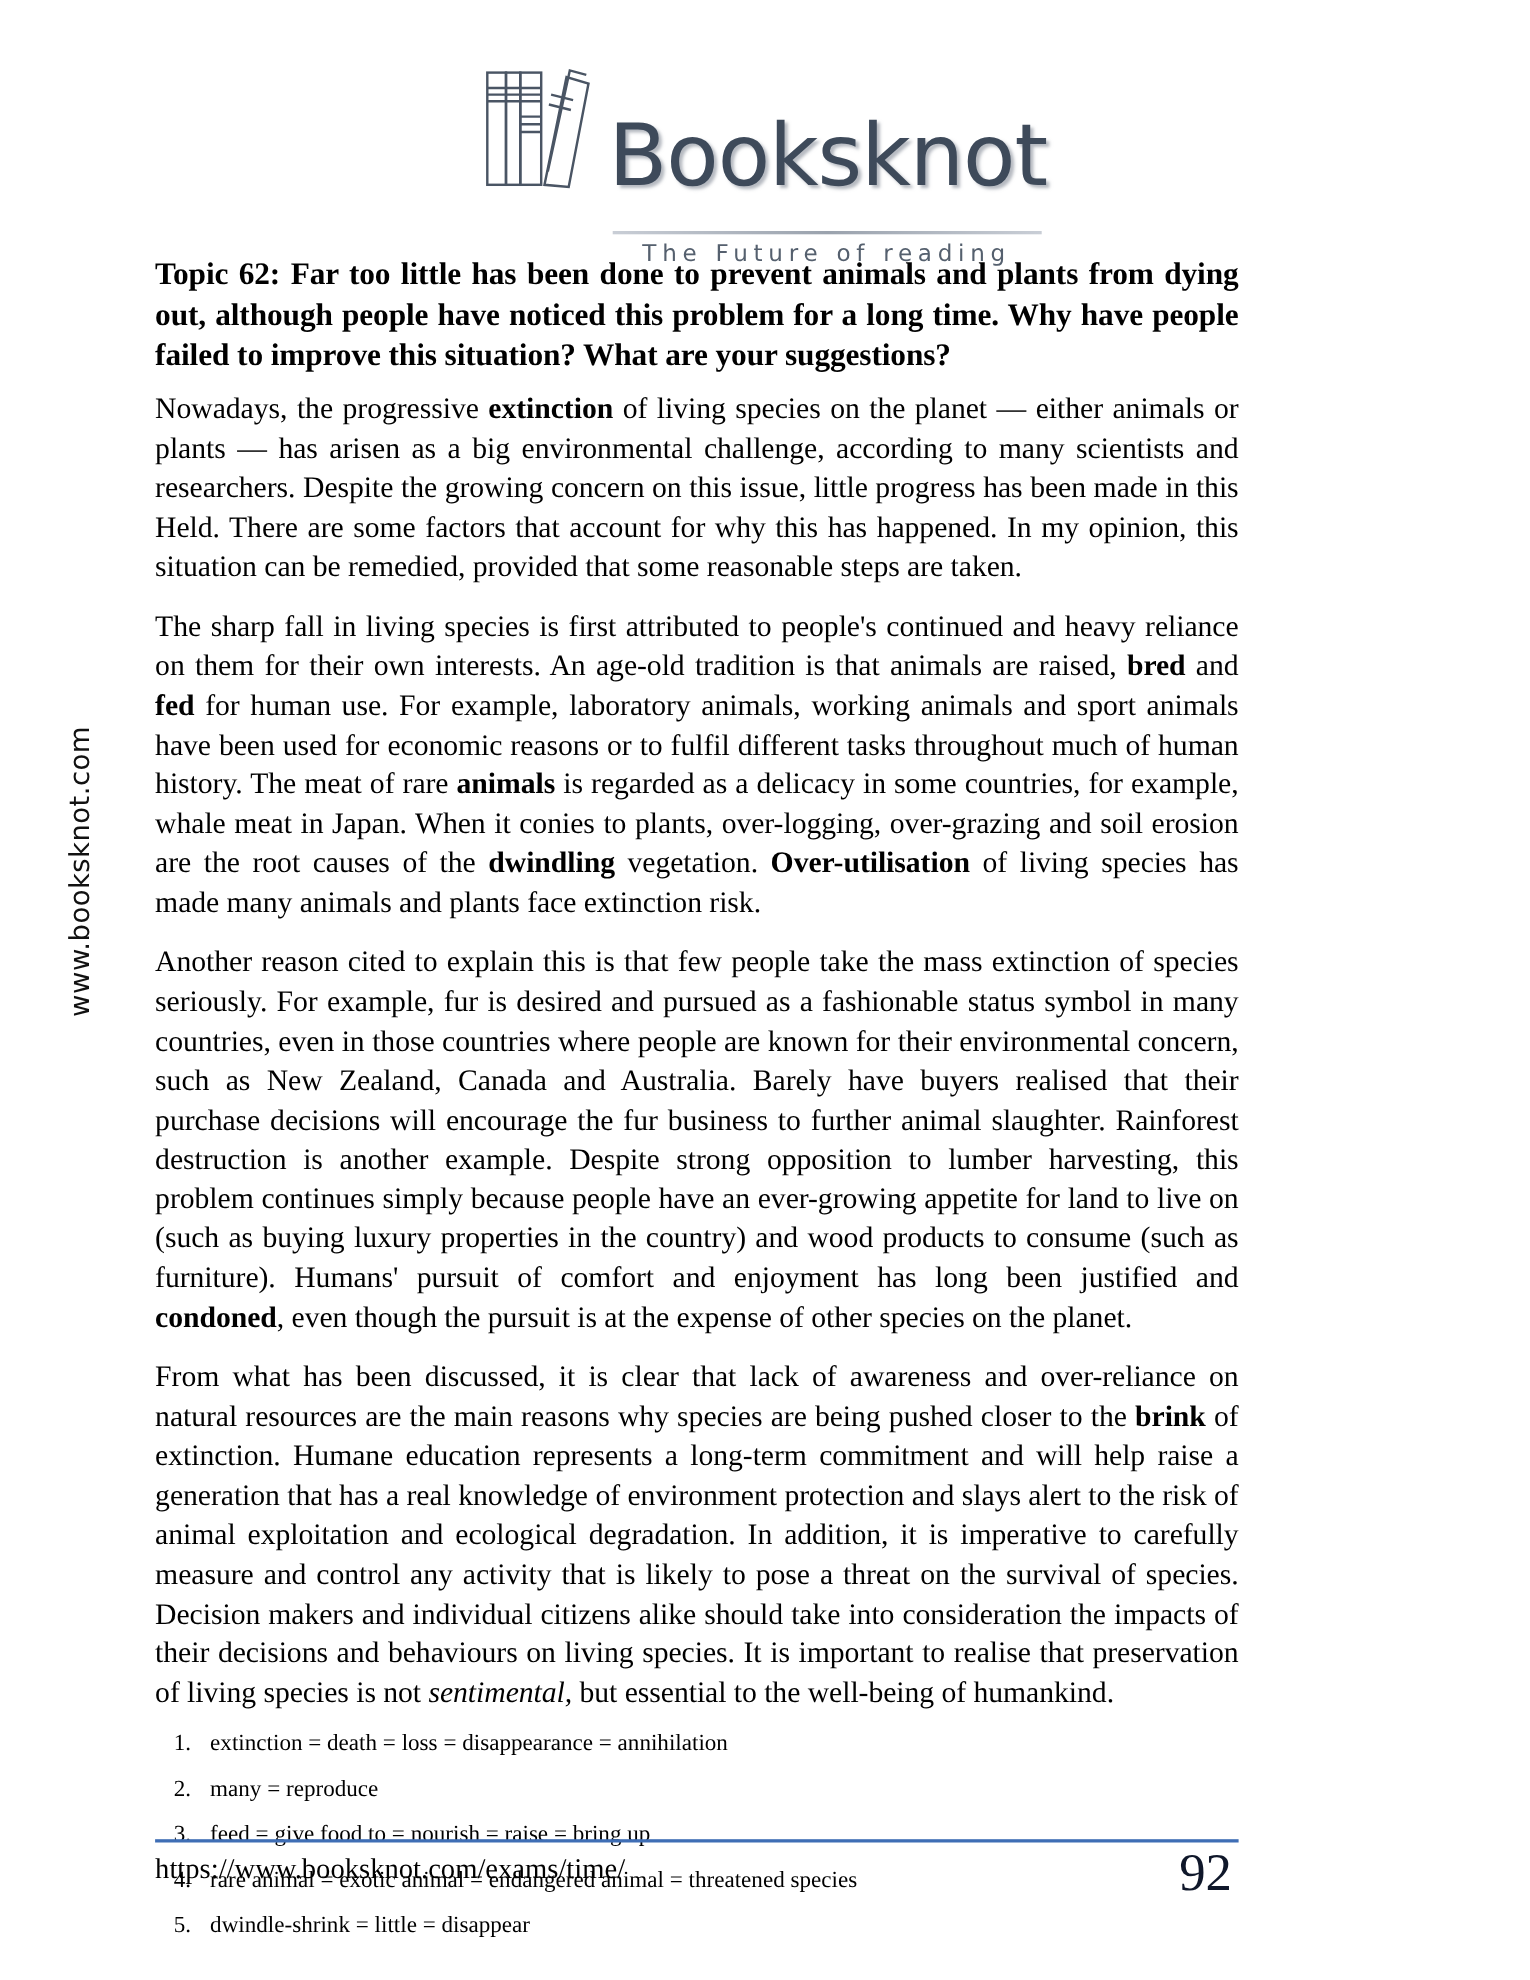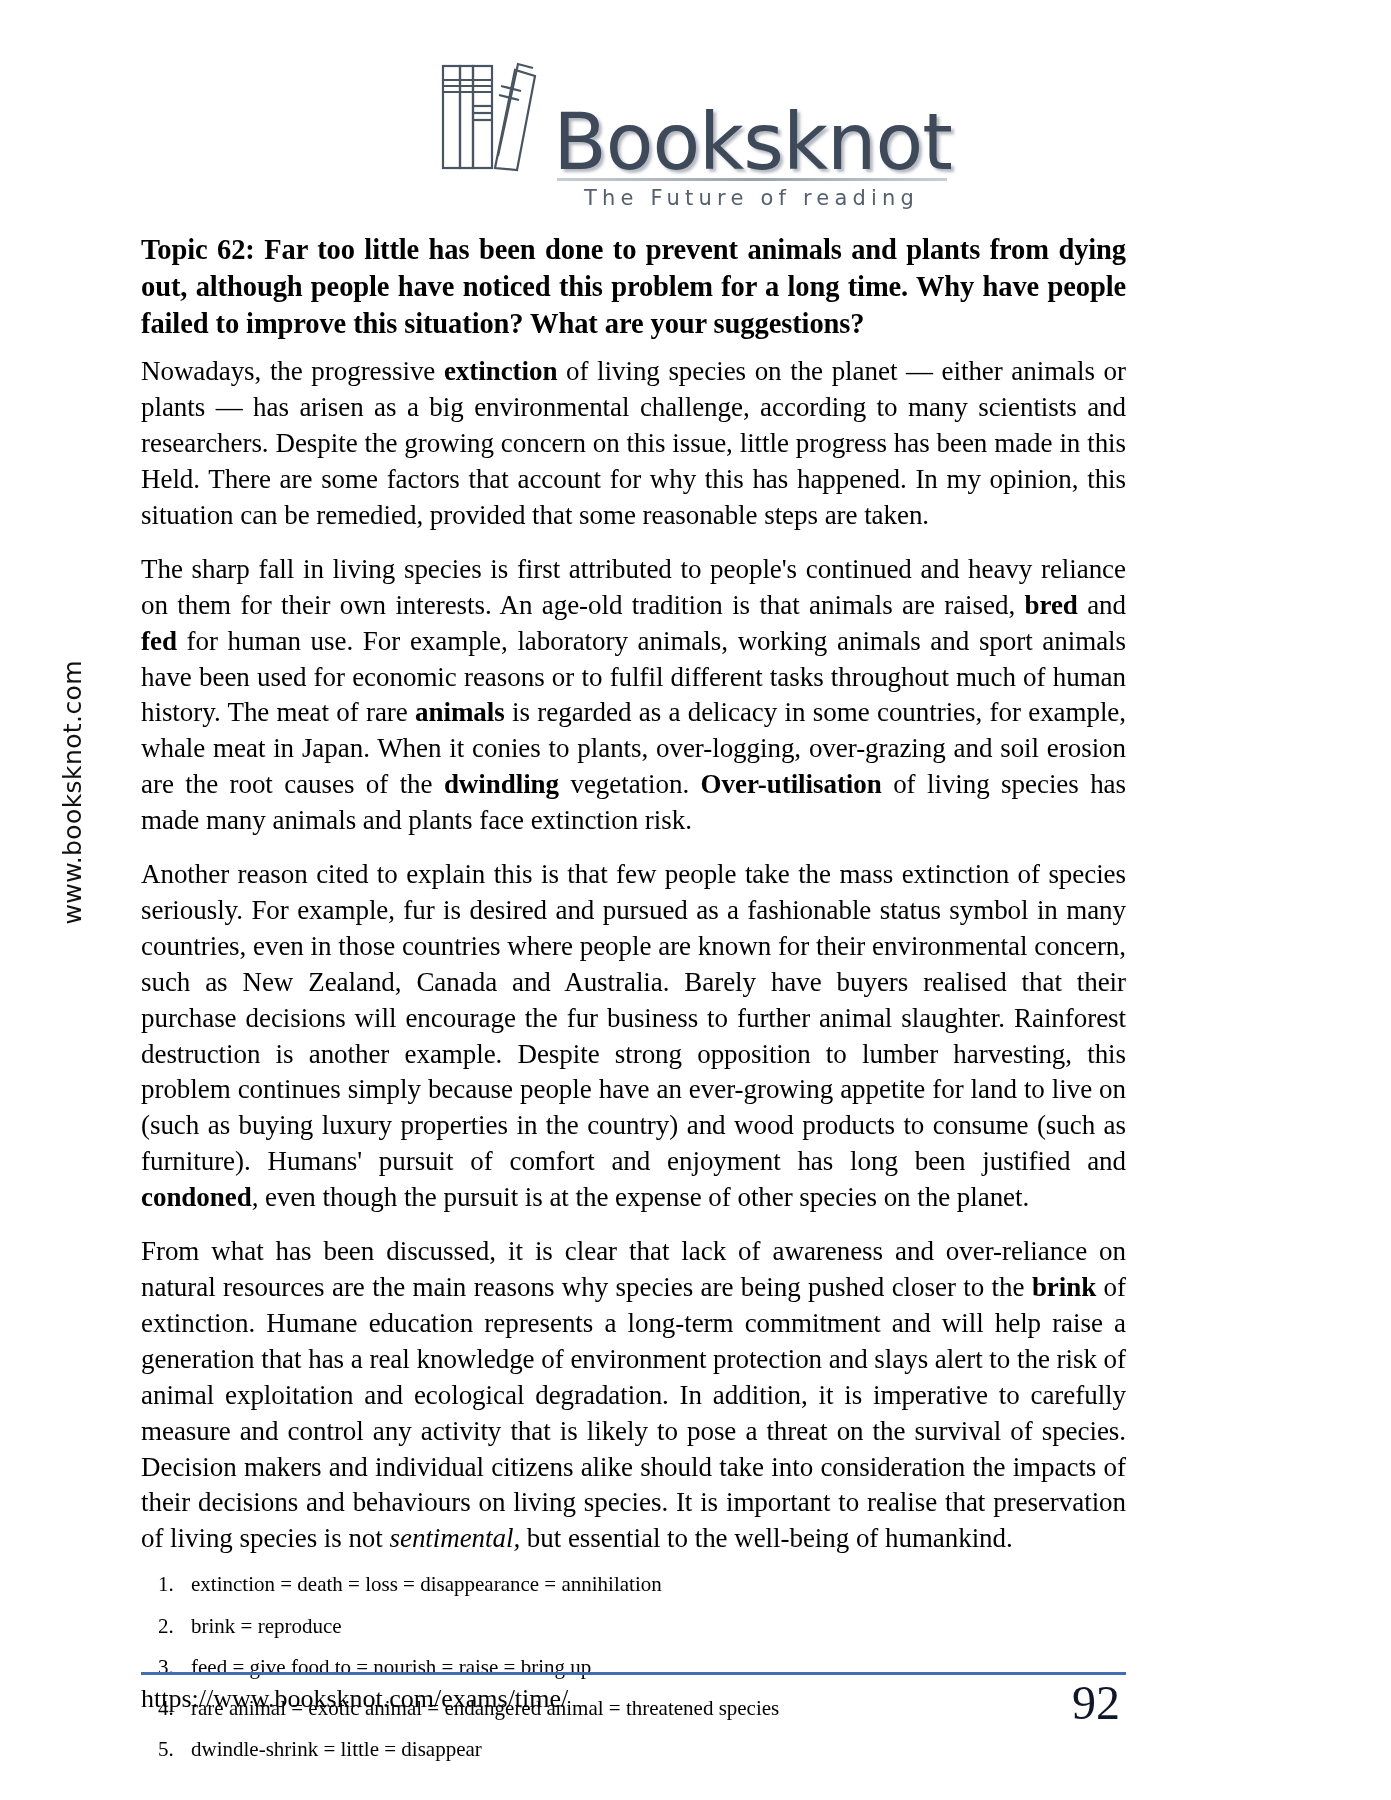--- a/index.html
+++ b/index.html
@@ -20,20 +20,21 @@
 
   
   .logo-block {
     position: absolute;
     top: 58px;
     left: 0;
     width: 1391px;
     display: flex;
     flex-direction: column;
     align-items: center;
+    gap: 32px;
   }
   .logo-row {
     display: flex;
     align-items: flex-end;
     justify-content: center;
   }
   .logo-books {
     width: 108px;
     height: 116px;
     margin-right: 6px;
@@ -192,21 +193,21 @@
   <div class="content">
     <h1 class="topic-title">Topic 62: Far too little has been done to prevent animals and plants from dying out, although people have noticed this problem for a long time. Why have people failed to improve this situation? What are your suggestions?</h1>
     <div id="paragraphs-host">
         <p class="body-par">Nowadays, the progressive <span class="bi">extinction</span> of living species on the planet — either animals or plants — has arisen as a big environmental challenge, according to many scientists and researchers. Despite the growing concern on this issue, little progress has been made in this Held. There are some factors that account for why this has happened. In my opinion, this situation can be remedied, provided that some reasonable steps are taken.</p>
         <p class="body-par">The sharp fall in living species is first attributed to people's continued and heavy reliance on them for their own interests. An age-old tradition is that animals are raised, <span class="bi">bred</span> and <span class="bi">fed</span> for human use. For example, laboratory animals, working animals and sport animals have been used for economic reasons or to fulfil different tasks throughout much of human history. The meat of rare <span class="bi">animals</span> is regarded as a delicacy in some countries, for example, whale meat in Japan. When it conies to plants, over-logging, over-grazing and soil erosion are the root causes of the <span class="bi">dwindling</span> vegetation. <span class="bi">Over-utilisation</span> of living species has made many animals and plants face extinction risk.</p>
         <p class="body-par">Another reason cited to explain this is that few people take the mass extinction of species seriously. For example, fur is desired and pursued as a fashionable status symbol in many countries, even in those countries where people are known for their environmental concern, such as New Zealand, Canada and Australia. Barely have buyers realised that their purchase decisions will encourage the fur business to further animal slaughter. Rainforest destruction is another example. Despite strong opposition to lumber harvesting, this problem continues simply because people have an ever-growing appetite for land to live on (such as buying luxury properties in the country) and wood products to consume (such as furniture). Humans' pursuit of comfort and enjoyment has long been justified and <span class="bi">condoned</span>, even though the pursuit is at the expense of other species on the planet.</p>
         <p class="body-par">From what has been discussed, it is clear that lack of awareness and over-reliance on natural resources are the main reasons why species are being pushed closer to the <span class="bi">brink</span> of extinction. Humane education represents a long-term commitment and will help raise a generation that has a real knowledge of environment protection and slays alert to the risk of animal exploitation and ecological degradation. In addition, it is imperative to carefully measure and control any activity that is likely to pose a threat on the survival of species. Decision makers and individual citizens alike should take into consideration the impacts of their decisions and behaviours on living species. It is important to realise that preservation of living species is not <span class="it">sentimental,</span> but essential to the well-being of humankind.</p>
       </div>
     <ol class="vocab" id="vocab-host">
         <li>extinction = death = loss = disappearance = annihilation</li>
-        <li>brink = reproduce</li>
+        <li>many = reproduce</li>
         <li>feed = give food to = nourish = raise = bring up</li>
         <li>rare animal = exotic animal = endangered animal = threatened species</li>
         <li>dwindle-shrink = little = disappear</li>
       </ol>
   </div>
 
   <div class="footer-rule" style="background: rgb(63, 110, 181);"></div>
   <div class="footer">
     <div class="footer-url">https://www.booksknot.com/exams/time/</div>
     <div class="footer-page">92</div>

